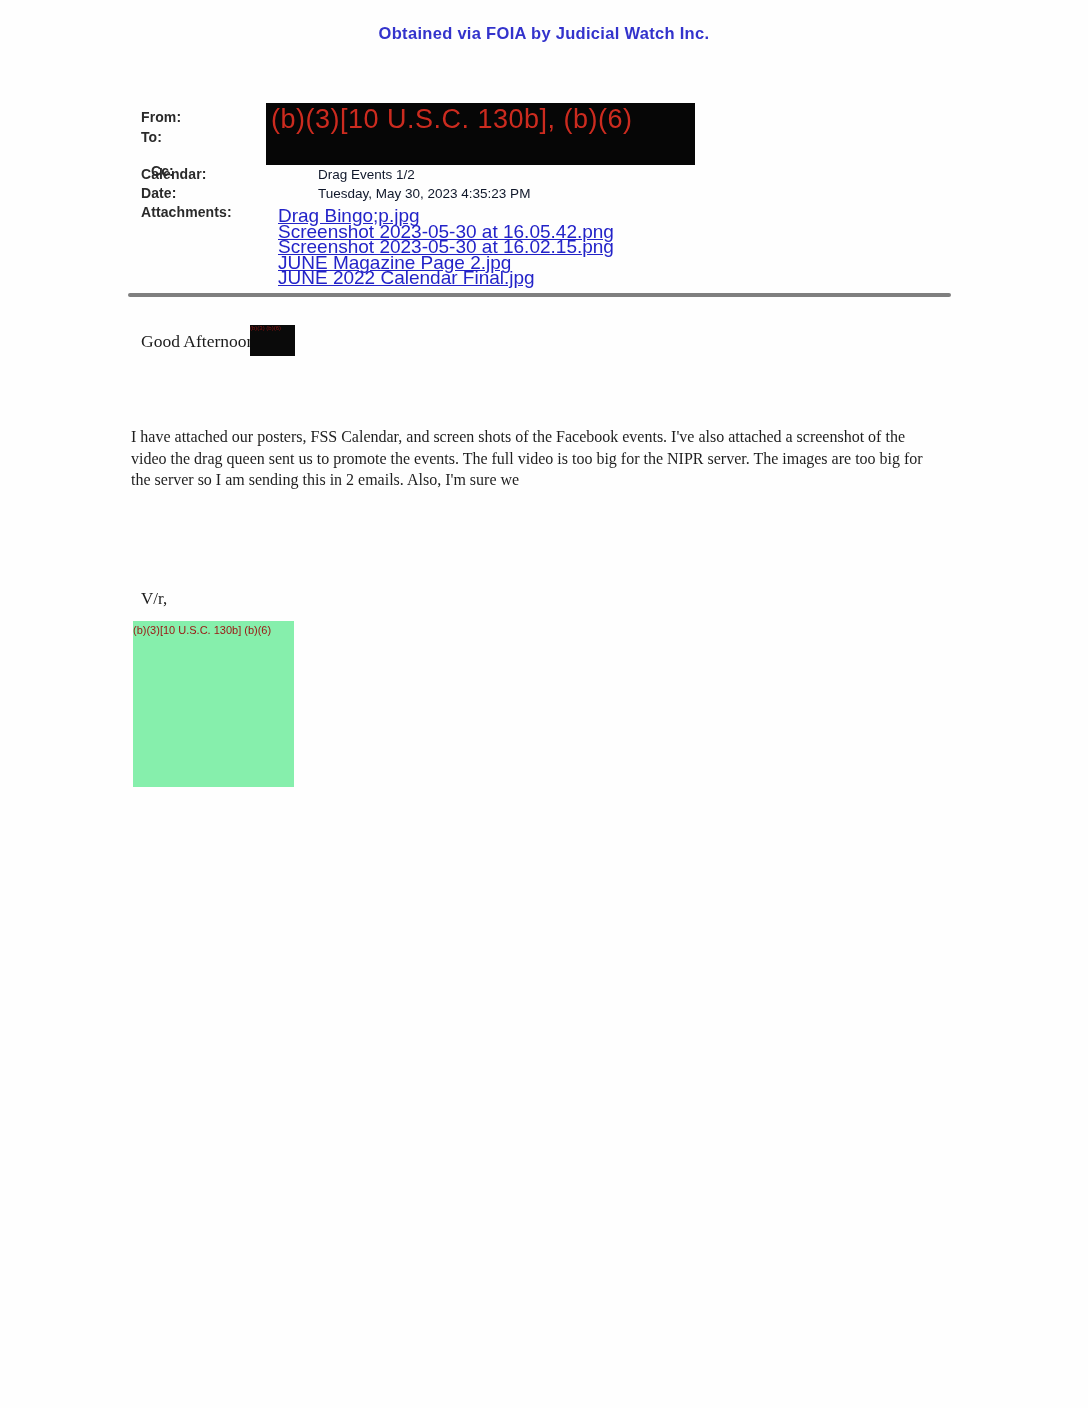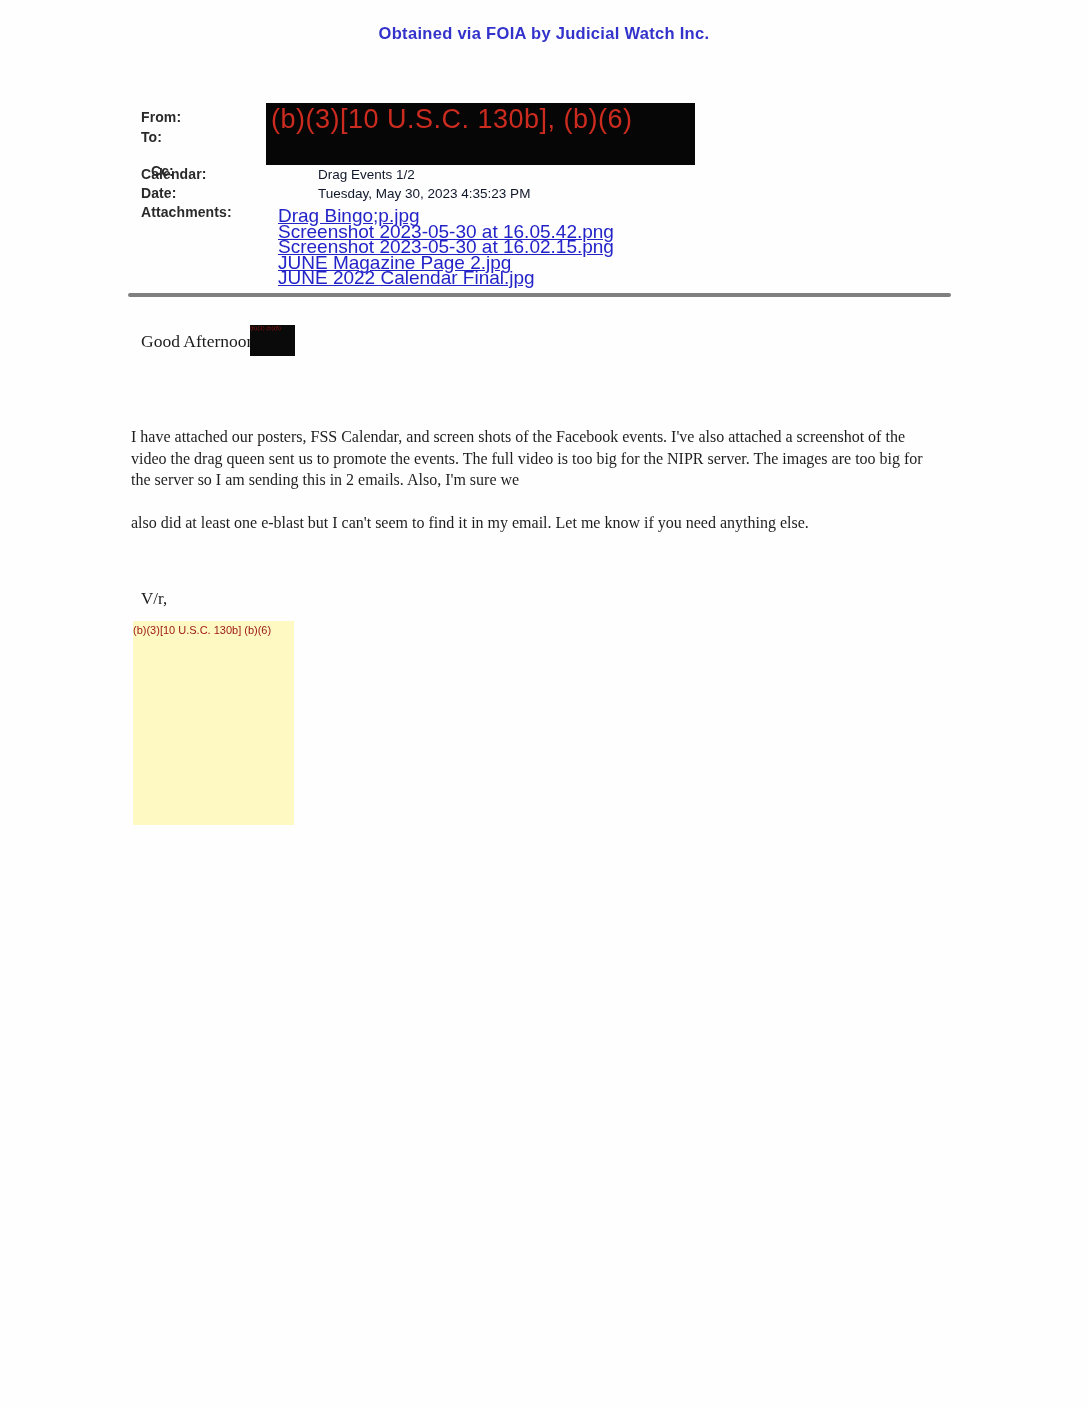--- a/index.html
+++ b/index.html
@@ -88,22 +88,22 @@
     color:#1e1e1e;
     margin-top:8px;
   }
   .para1{top:418px;}
   .para2{top:504px;}
   .closing{
     position:absolute;left:141px;top:589px;
     font-size:17px;
   }
   .redaction-sig{
-    position:absolute;left:133px;top:621px;width:161px;height:204px;
-    background:#fef9c3;
+    position:absolute;left:133px;top:621px;width:161px;height:166px;
+    background:#86efac;
     overflow:hidden;
   }
   .redaction-sig .red-label{
     font-family:"Liberation Sans", sans-serif;
     font-size:11px;
     line-height:14px;
     color:#9b1512;
     white-space:nowrap;
     padding-top:2px;
   }
@@ -136,21 +136,20 @@
   </div>
 
   <div class="divider"></div>
 
   <div class="greeting">Good Afternoon</div>
   <div class="redaction-small">
     <div class="red-label">(b)(3) (b)(6)</div>
   </div>
 
   <div class="para para1">I have attached our posters, FSS Calendar, and screen shots of the Facebook events. I've also attached a screenshot of the video the drag queen sent us to promote the events. The full video is too big for the NIPR server. The images are too big for the server so I am sending this in 2 emails. Also, I'm sure we</div>
-  <div class="para para2">also did at least one e-blast but I can't seem to find it in my email. Let me know if you need anything else.</div>
 
   <div class="closing">V/r,</div>
 
   <div class="redaction-sig">
     <div class="red-label">(b)(3)[10 U.S.C. 130b]  (b)(6)</div>
   </div>
 
 </div>
 
 </body></html>

